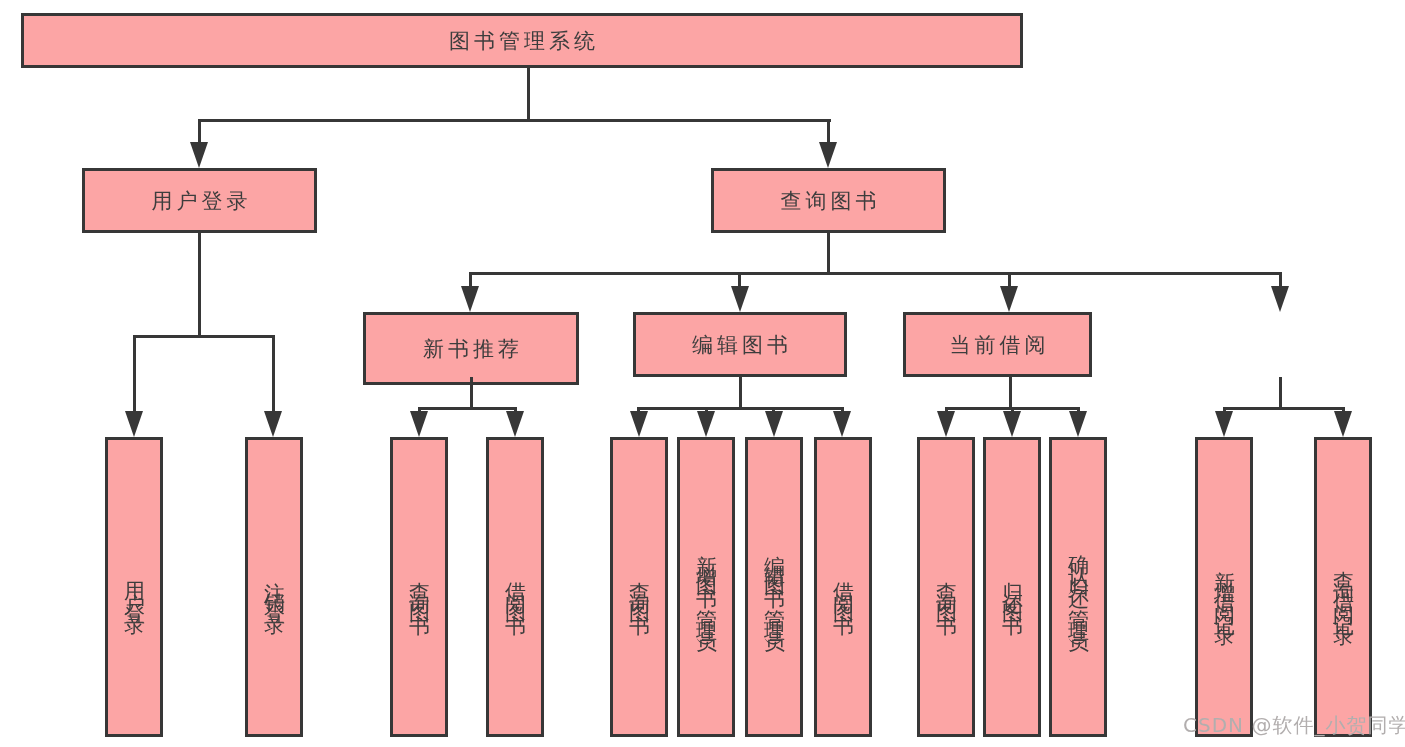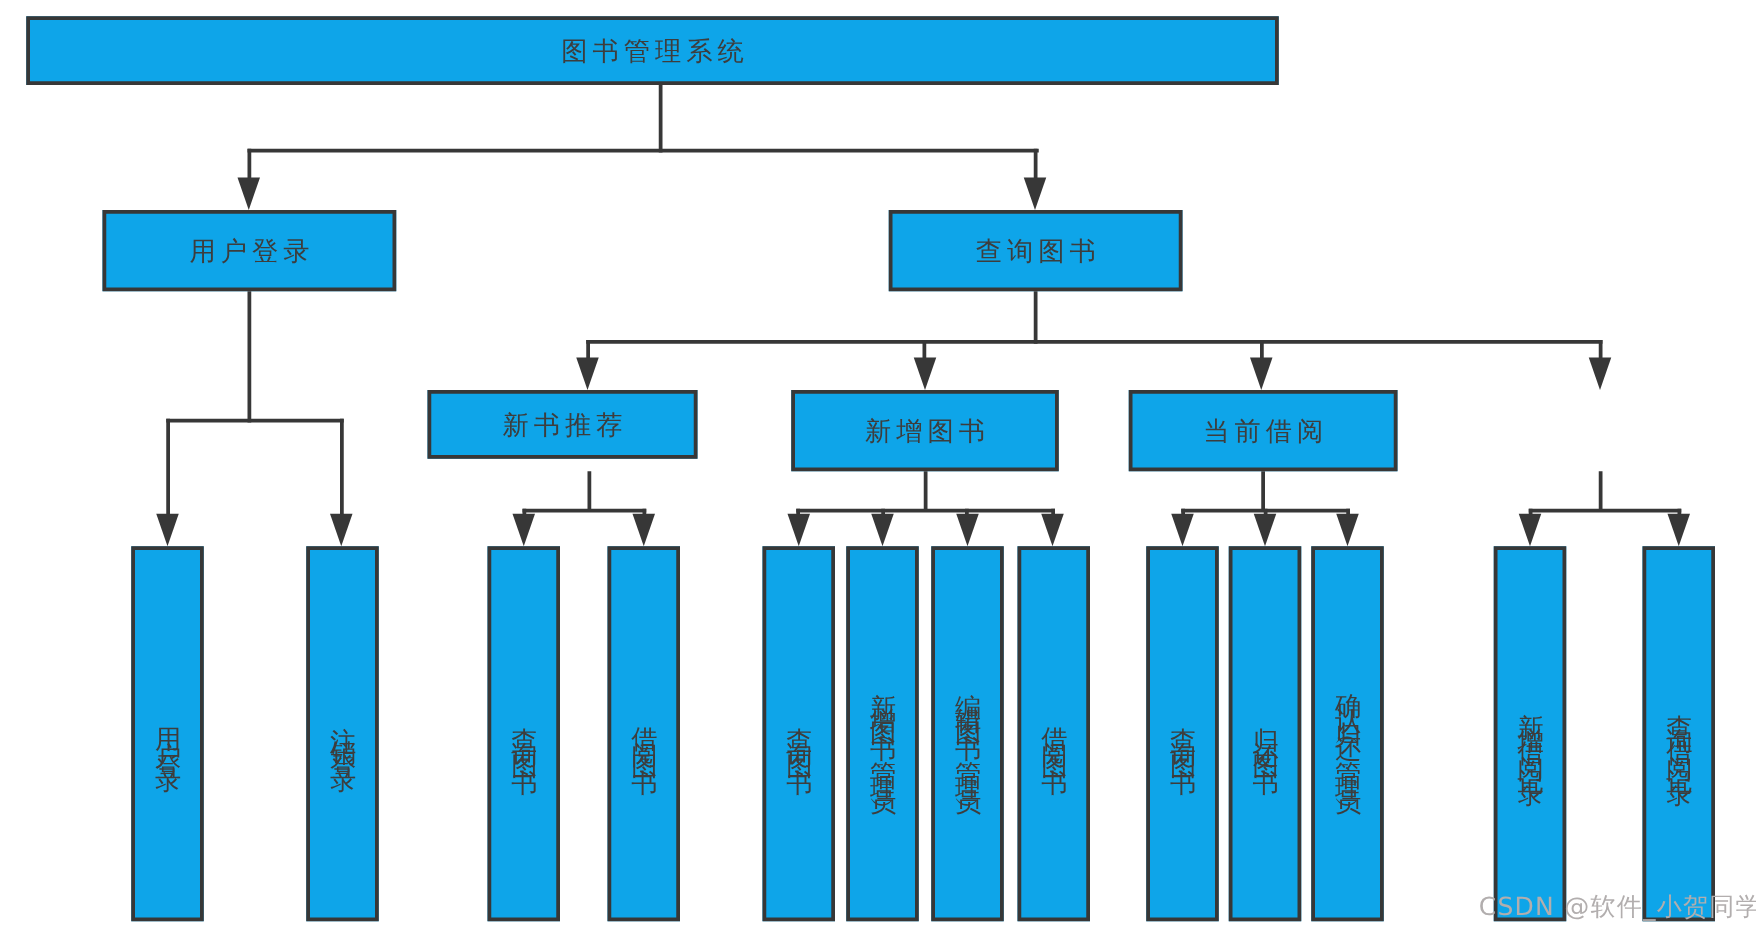--- a/index.html
+++ b/index.html
@@ -14,21 +14,21 @@
     width:1405px;height:747px;
     background:var(--bg);
     font-family:"DejaVu Sans","Liberation Sans",sans-serif;
     color:var(--text);
     overflow:hidden;
   }
   .node{
     position:absolute;
     box-sizing:border-box;
     border:3px solid var(--line);
-    background:#0ea5e9;
+    background:#fca5a5;
     display:flex;align-items:center;justify-content:center;
     font-size:21px;
     letter-spacing:4px;
     white-space:nowrap;
   }
   .node span{display:block;text-indent:4px;}
   .leaf span{
     writing-mode:vertical-rl;
     text-orientation:mixed;
     letter-spacing:11px;
@@ -62,27 +62,27 @@
     <span>图书管理系统</span>
   </div>
 
   <div class="node" style="left:82px;top:168px;width:235px;height:65px;">
     <span>用户登录</span>
   </div>
   <div class="node" style="left:711px;top:168px;width:235px;height:65px;">
     <span>查询图书</span>
   </div>
 
-  <div class="node" style="left:342px;top:312px;width:216px;height:55px;">
+  <div class="node" style="left:363px;top:312px;width:216px;height:73px;">
     <span>新书推荐</span>
   </div>
   <div class="node" style="left:633px;top:312px;width:214px;height:65px;">
-    <span>新增图书</span>
+    <span>编辑图书</span>
   </div>
-  <div class="node" style="left:903px;top:312px;width:215px;height:65px;">
+  <div class="node" style="left:903px;top:312px;width:189px;height:65px;">
     <span>当前借阅</span>
   </div>
 
   <div class="node leaf" style="left:105px;top:437px;width:58px;height:300px;">
     <span>用户登录</span>
   </div>
   <div class="node leaf" style="left:245px;top:437px;width:58px;height:300px;">
     <span>注销登录</span>
   </div>
   <div class="node leaf" style="left:390px;top:437px;width:58px;height:300px;">

